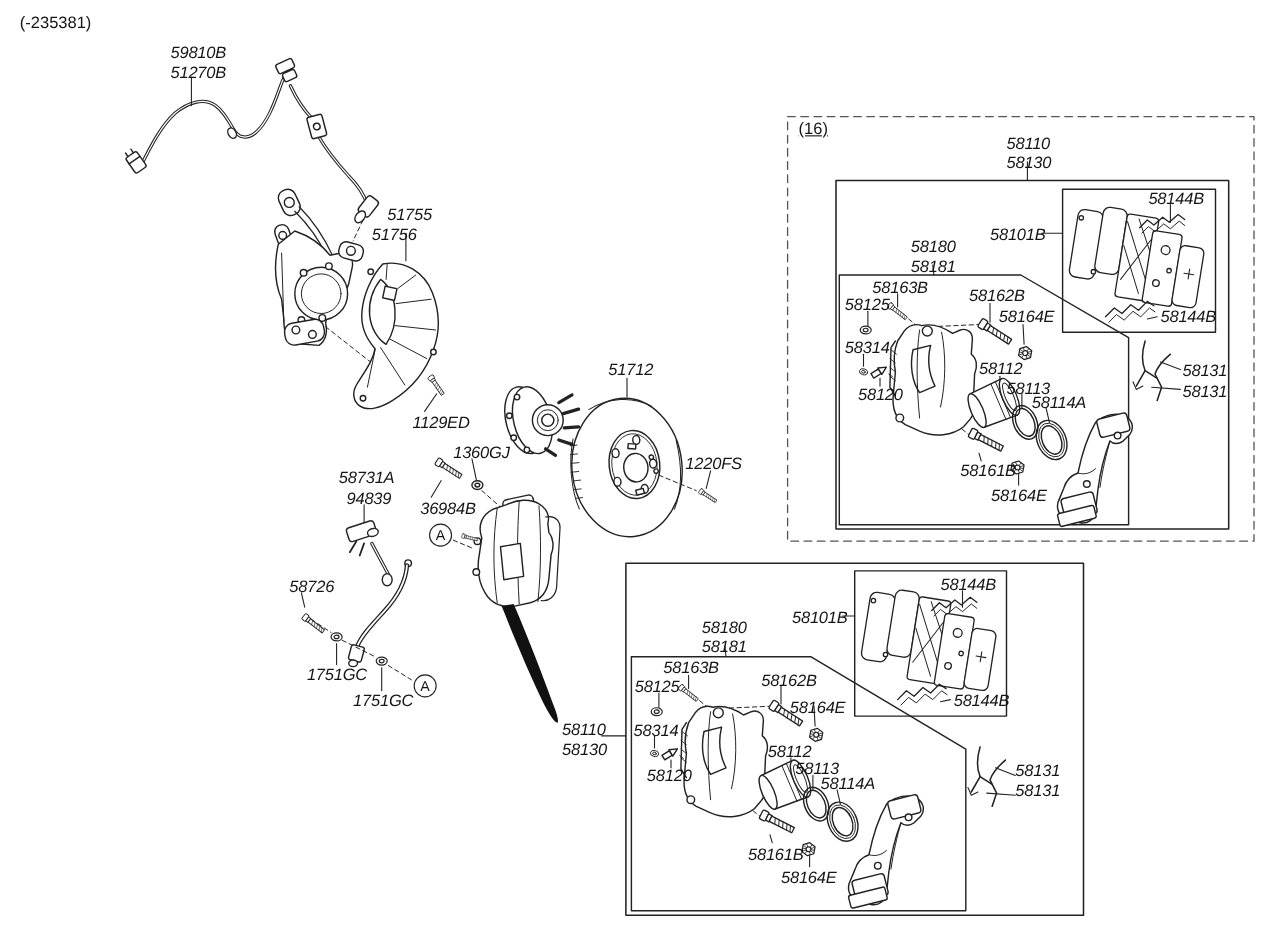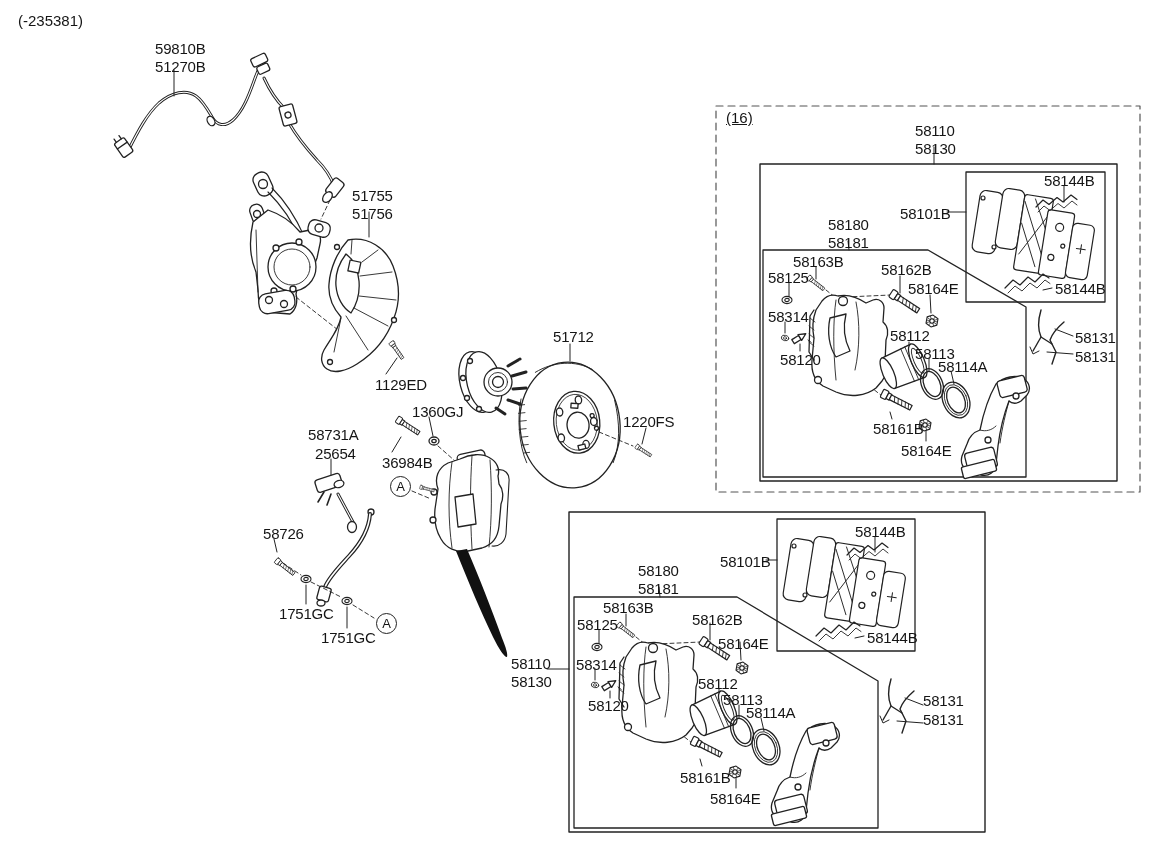--- a/index.html
+++ b/index.html
@@ -1,20 +1,20 @@
 <!DOCTYPE html>
 <html><head>
 <meta charset="utf-8">
 <style>
   html,body{margin:0;padding:0;background:#fff;}
   #stage{position:relative;width:1162px;height:848px;background:#ffffff;overflow:hidden;
          font-family:"Liberation Sans",sans-serif;color:#151515;}
   #art{position:absolute;left:0;top:0;}
   .pl{position:absolute;font-size:15px;line-height:15px;white-space:nowrap;
-      letter-spacing:-0.2px;color:#151515;}
+      letter-spacing:-0.2px;color:#151515;font-style:italic;}
   .rev{position:absolute;font-size:15px;line-height:15px;color:#151515;}
   .tag{position:absolute;font-size:15px;line-height:15px;color:#151515;text-decoration:underline;}
   .callout{position:absolute;width:21px;height:21px;border:1.5px solid #222;border-radius:50%;
            background:#fff;font-size:13px;line-height:20px;text-align:center;box-sizing:border-box;}
 </style>
 </head>
 <body>
 
 <div id="stage">
 
@@ -368,26 +368,26 @@
   <path d="M467,549 C479,577 492,610 502,638 C506,648 508,654 507,657 C504,657 499,649 493,637
            C481,612 468,581 456,551 Z" fill="#111" stroke="none"></path>
 </svg>
 
 <div class="rev" style="left:18px;top:13px">(-235381)</div>
 <div class="tag" style="left:726px;top:110px">(16)</div>
 
 <span class="pl" style="left:155px;top:41px">59810B</span>
 <span class="pl" style="left:155px;top:59px">51270B</span>
 <span class="pl" style="left:352px;top:188px">51755</span>
-<span class="pl" style="left:352px;top:206px">51756</span>
+<span class="pl" style="left:338px;top:206px">51756</span>
 <span class="pl" style="left:553px;top:329px">51712</span>
 <span class="pl" style="left:375px;top:377px">1129ED</span>
 <span class="pl" style="left:412px;top:404px">1360GJ</span>
 <span class="pl" style="left:308px;top:427px">58731A</span>
-<span class="pl" style="left:315px;top:446px">25654</span>
+<span class="pl" style="left:315px;top:446px">94839</span>
 <span class="pl" style="left:382px;top:455px">36984B</span>
 <span class="pl" style="left:623px;top:414px">1220FS</span>
 <span class="pl" style="left:263px;top:526px">58726</span>
 <span class="pl" style="left:279px;top:606px">1751GC</span>
 <span class="pl" style="left:321px;top:630px">1751GC</span>
 <span class="pl" style="left:511px;top:656px">58110</span>
 <span class="pl" style="left:511px;top:674px">58130</span>
 
 <span class="pl" style="left:915px;top:123px">58110</span>
 <span class="pl" style="left:915px;top:141px">58130</span>

